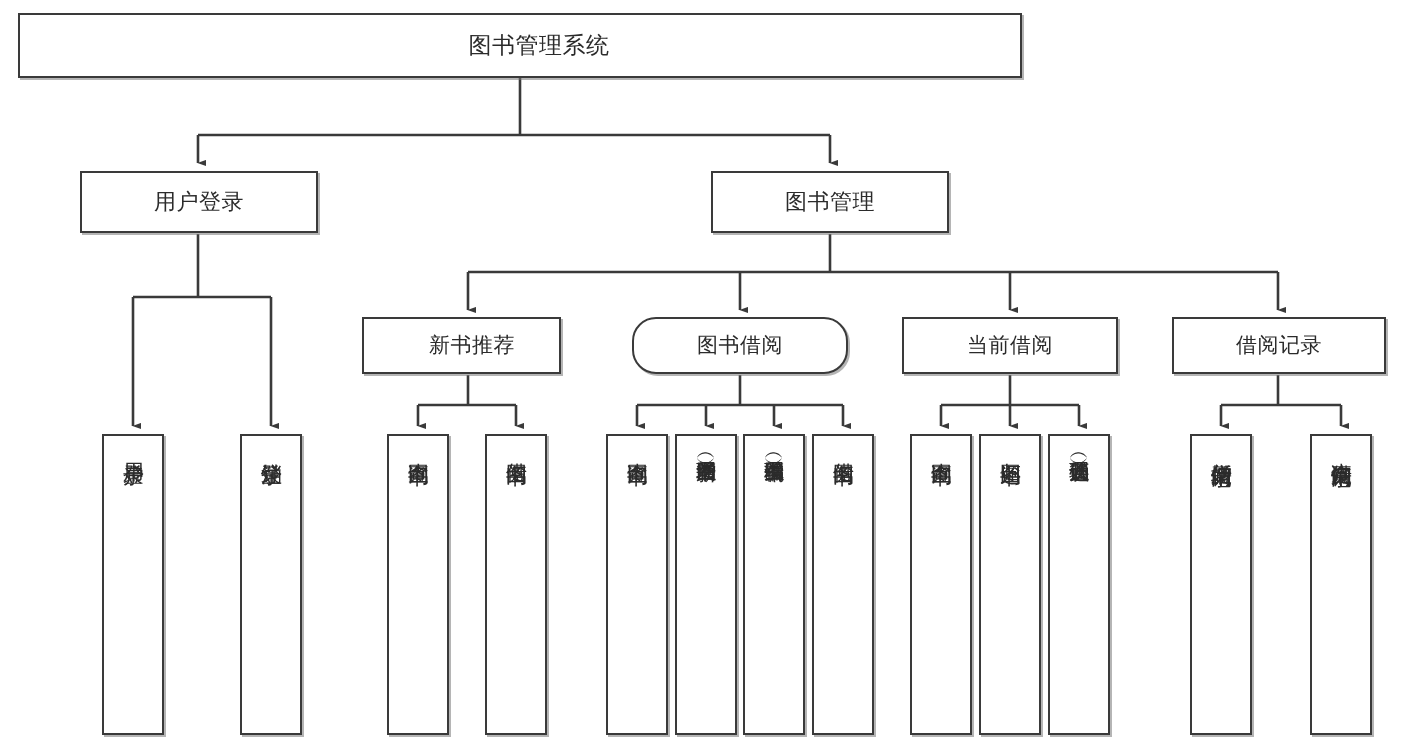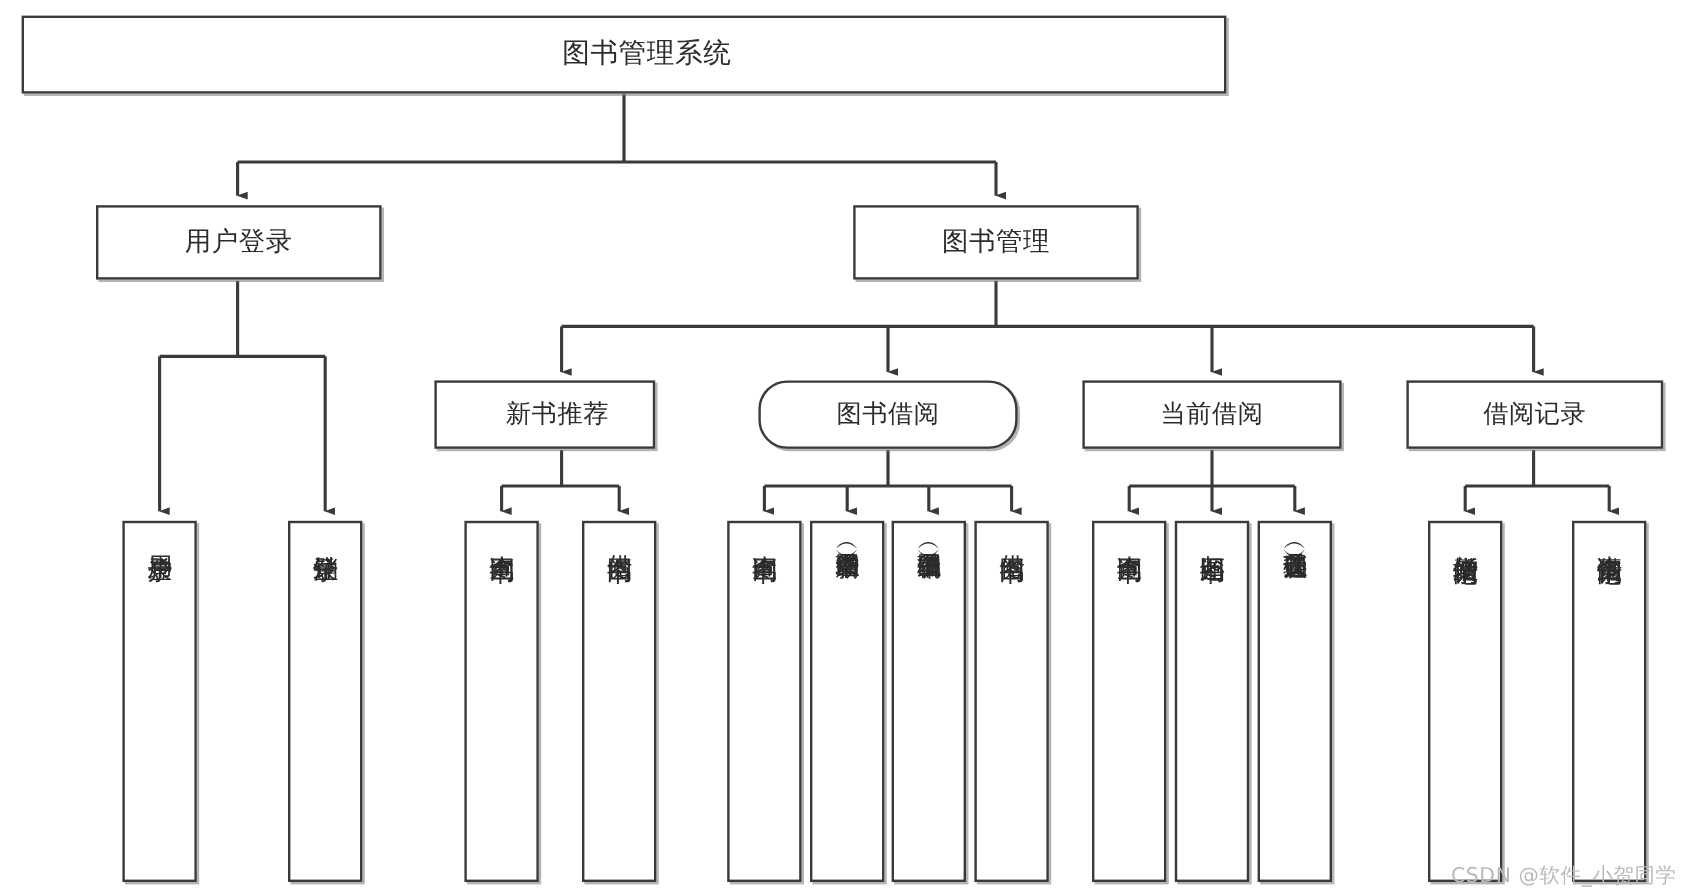--- a/index.html
+++ b/index.html
@@ -142,21 +142,21 @@
     <span class="label">图书管理系统</span>
   </div>
 
   <div class="node node-l1" style="left:80px; top:171px; width:238px; height:62px;">
     <span class="label">用户登录</span>
   </div>
   <div class="node node-l1" style="left:711px; top:171px; width:238px; height:62px;align-items:center;">
     <span class="label">图书管理</span>
   </div>
 
-  <div class="node node-l2" style="left:362px; top:317px; width:184px; height:57px;padding-left:21px;">
+  <div class="node node-l2" style="left:362px; top:317px; width:199px; height:57px;padding-left:21px;">
     <span class="label">新书推荐</span>
   </div>
   <div class="node node-l2" style="left:632px; top:317px; width:216px; height:57px;border-radius:24px;">
     <span class="label">图书借阅</span>
   </div>
   <div class="node node-l2" style="left:1172px; top:317px; width:214px; height:57px;">
     <span class="label">借阅记录</span>
   </div>
   <div class="node node-l2" style="left:902px; top:317px; width:216px; height:57px;">
     <span class="label">当前借阅</span>
@@ -199,15 +199,14 @@
     <span class="label">确认归还（管理员）</span>
   </div>
 
   <div class="node node-leaf" style="left:1190px; top:434px; width:62px; height:301px;">
     <span class="label">新增借阅记录</span>
   </div>
   <div class="node node-leaf" style="left:1310px; top:434px; width:62px; height:301px;">
     <span class="label">查询借阅记录</span>
   </div>
 
-  <div id="watermark">CSDN @软件_小贺同学</div>
 
 </div>
 
 </body></html>

